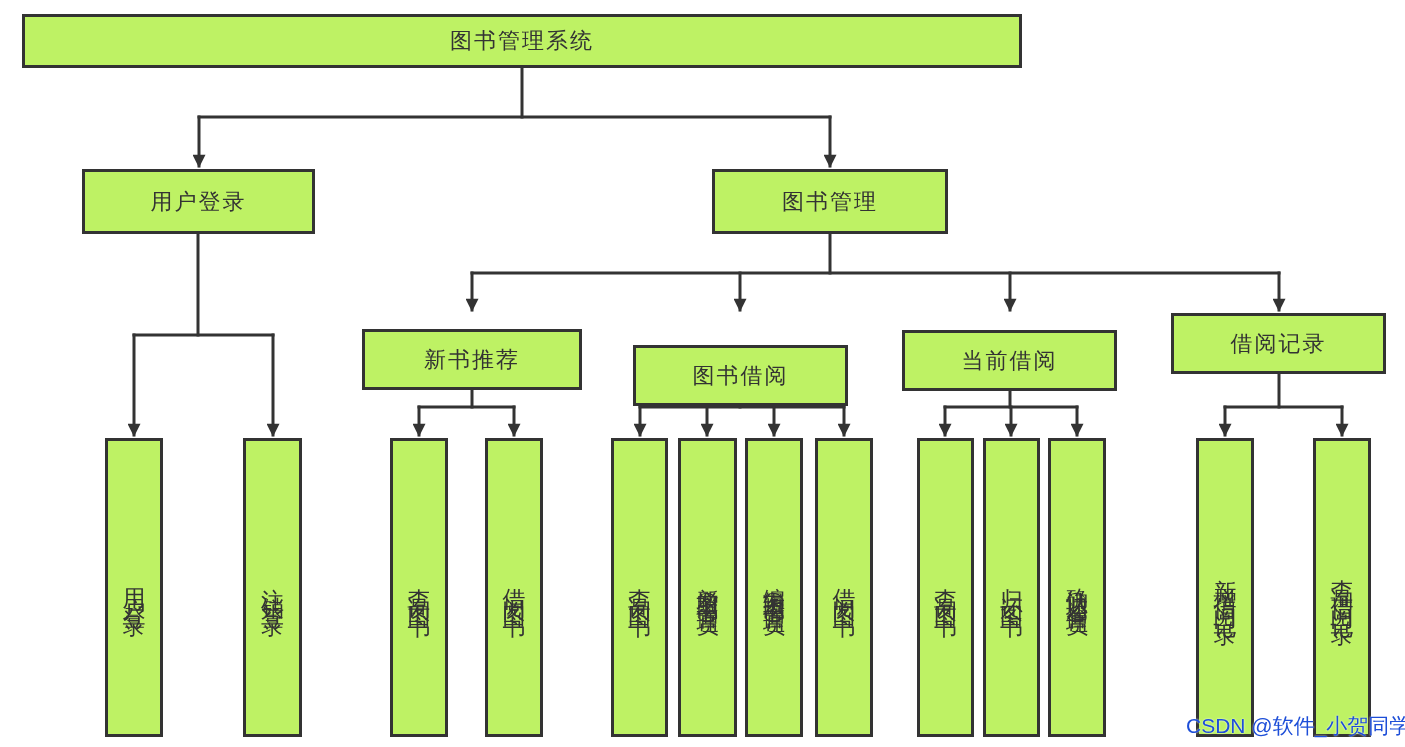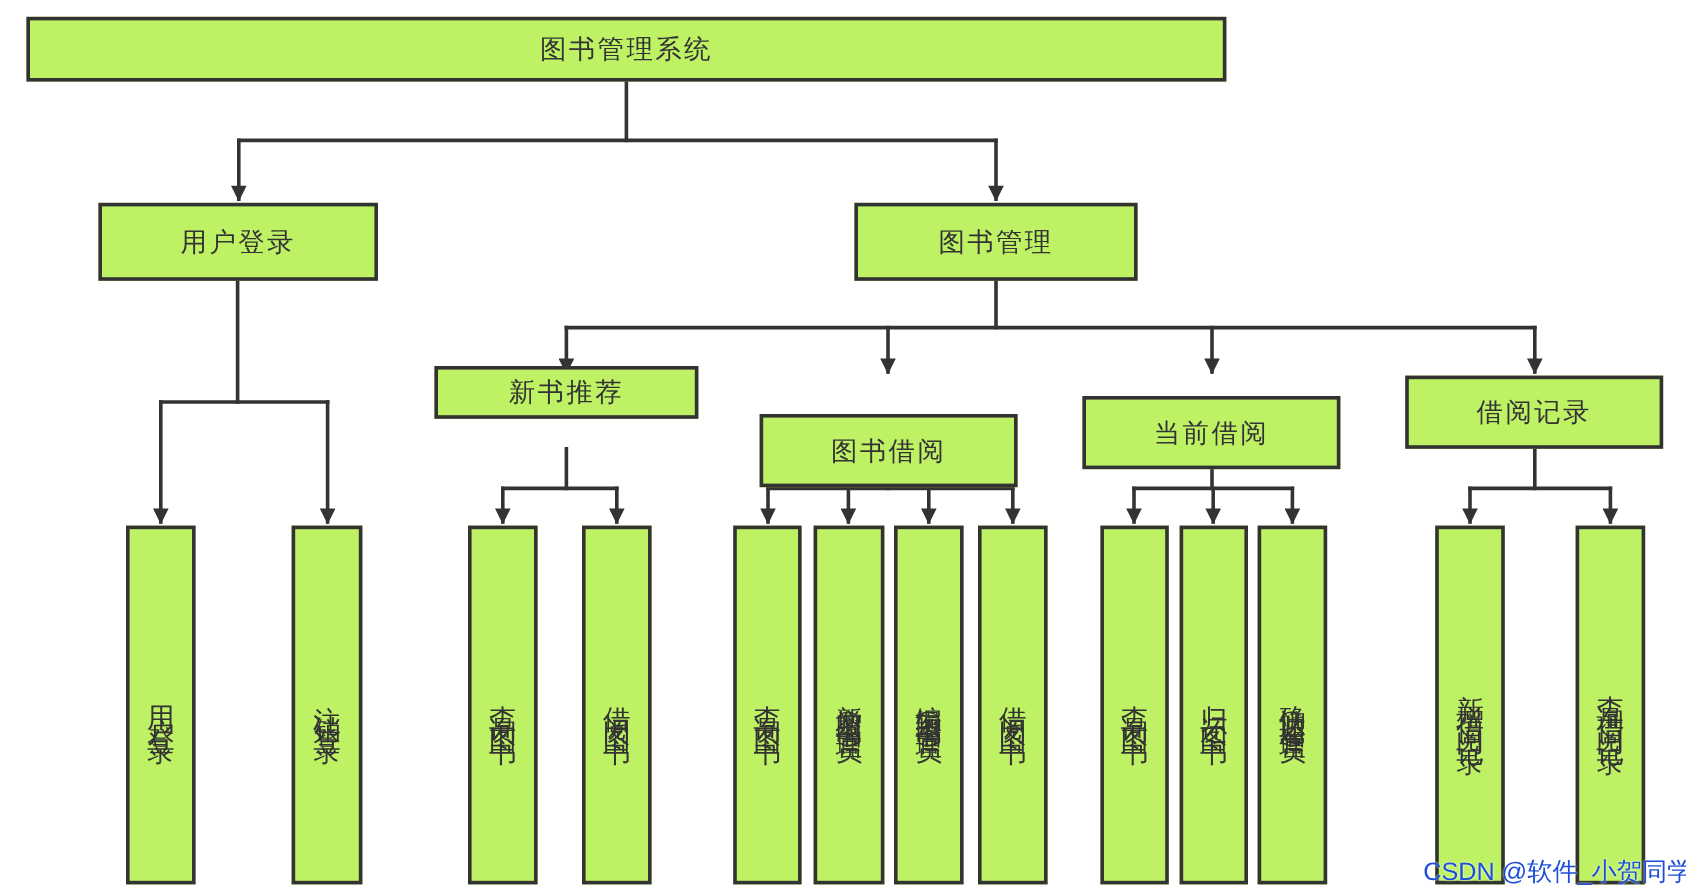--- a/index.html
+++ b/index.html
@@ -116,21 +116,21 @@
     <line x1="1225" y1="407" x2="1342" y2="407"></line>
     <line x1="1225" y1="407" x2="1225" y2="435" marker-end="url(#arrow)"></line>
     <line x1="1342" y1="407" x2="1342" y2="435" marker-end="url(#arrow)"></line>
   </svg>
 
   <div class="node h" style="left:22px; top:14px; width:1000px; height:54px;">图书管理系统</div>
 
   <div class="node h" style="left:82px; top:169px; width:233px; height:65px;">用户登录</div>
   <div class="node h" style="left:712px; top:169px; width:236px; height:65px;text-align:right;">图书管理</div>
 
-  <div class="node h" style="left:362px; top:305px; width:220px; height:44px;">新书推荐</div>
+  <div class="node h" style="left:362px; top:329px; width:220px; height:61px;">新书推荐</div>
   <div class="node h" style="left:633px; top:313px; width:215px; height:61px;margin-top:32px;">图书借阅</div>
   <div class="node h" style="left:902px; top:330px; width:215px; height:61px;">当前借阅</div>
   <div class="node h" style="left:1171px; top:313px; width:215px; height:61px;">借阅记录</div>
 
   <div class="node v" style="left:105px; top:438px; width:58px; height:299px;">用户登录</div>
   <div class="node v" style="left:243px; top:438px; width:59px; height:299px;">注销登录</div>
 
   <div class="node v" style="left:390px; top:438px; width:58px; height:299px;">查询图书</div>
   <div class="node v" style="left:485px; top:438px; width:58px; height:299px;">借阅图书</div>
 

